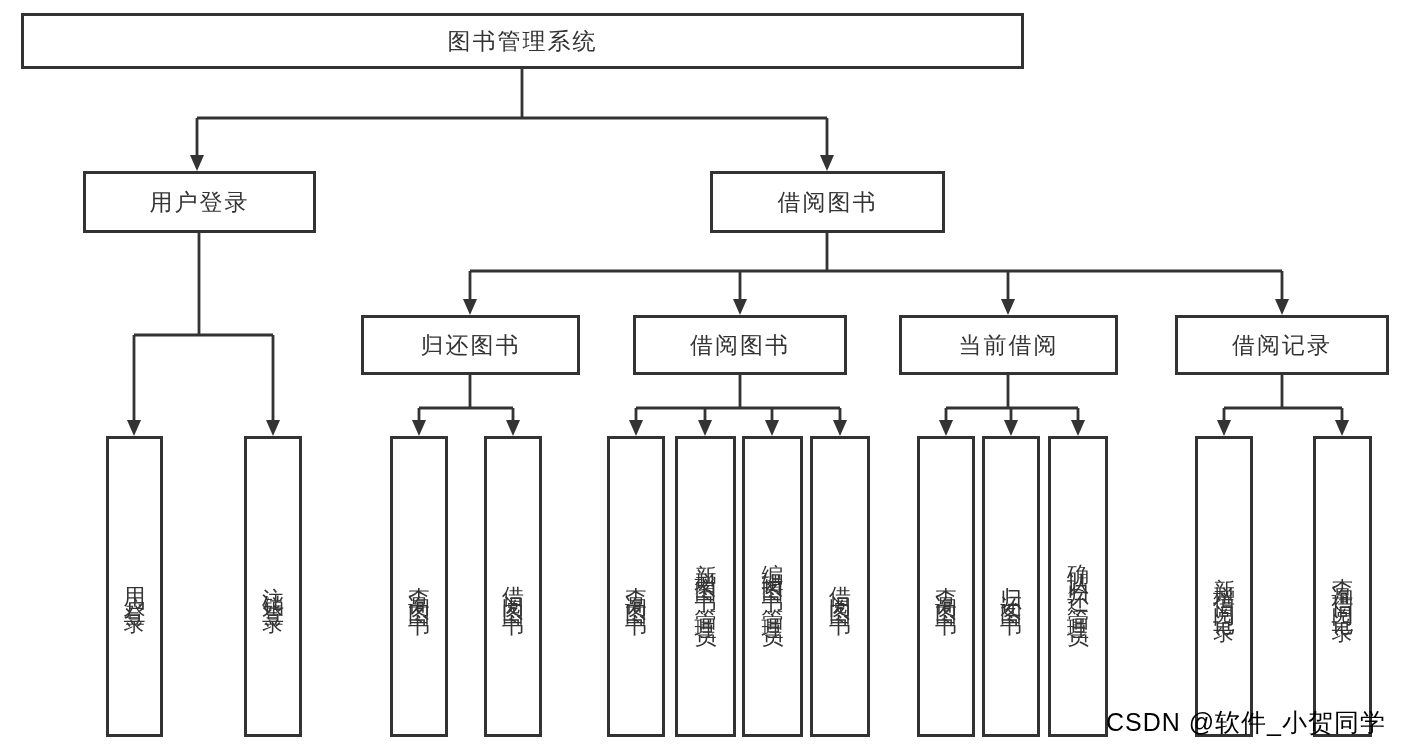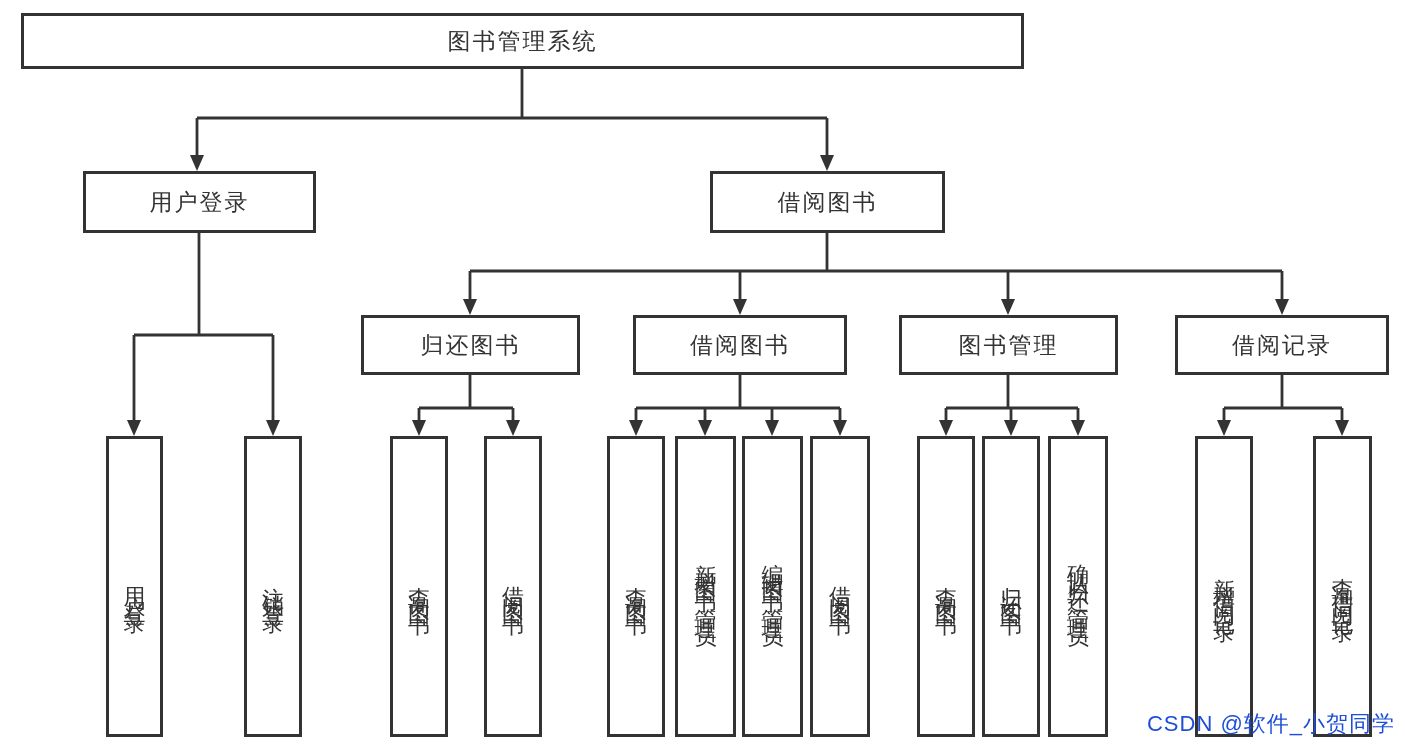--- a/index.html
+++ b/index.html
@@ -31,25 +31,25 @@
   .box-v { font-size: 22px; }
   .box-v .vtext {
     writing-mode: vertical-rl;
     text-orientation: mixed;
     letter-spacing: 9px;
     line-height: 1;
     white-space: nowrap;
   }
   .watermark {
     position: absolute;
-    right: 10px;
+    right: 19px;
     bottom: 8px;
-    font-size: 22px;
+    font-size: 25px;
     letter-spacing: 1px;
-    color: #1d4ed8;
+    color: #000000;
     white-space: nowrap;
     z-index: 5;
   }
 </style>
 </head>
 <body>
 
 <div class="canvas">
 
   <svg class="connectors" viewBox="0 0 1405 747" xmlns="http://www.w3.org/2000/svg">
@@ -103,21 +103,21 @@
     <span>借阅图书</span>
   </div>
 
   <div class="node box-h" style="left:361px;top:315px;width:219px;height:60px">
     <span>归还图书</span>
   </div>
   <div class="node box-h" style="left:633px;top:315px;width:214px;height:60px">
     <span>借阅图书</span>
   </div>
   <div class="node box-h" style="left:899px;top:315px;width:219px;height:60px">
-    <span>图书管理</span>
+    <span>当前借阅</span>
   </div>
   <div class="node box-h" style="left:1175px;top:315px;width:214px;height:60px">
     <span>借阅记录</span>
   </div>
 
   <div class="node box-v" style="left:106px;top:436px;width:57px;height:301px">
     <span class="vtext">用户登录</span>
   </div>
   <div class="node box-v" style="left:244px;top:436px;width:58px;height:301px">
     <span class="vtext">注销登录</span>

